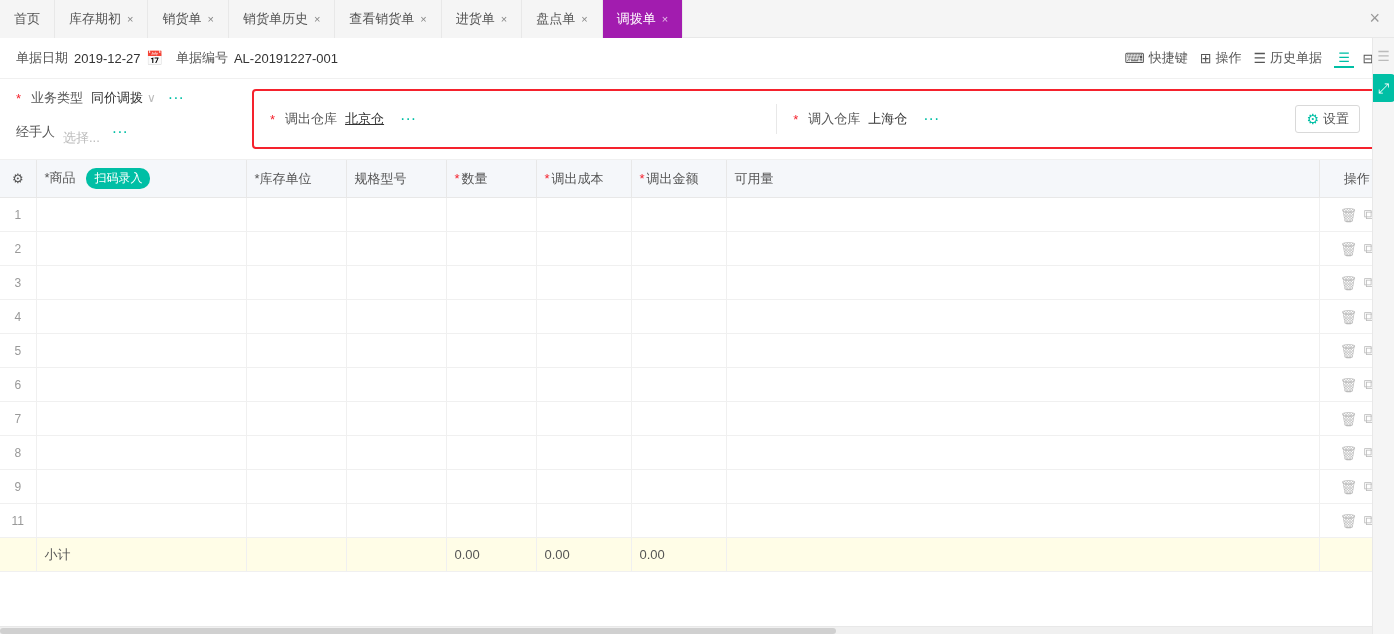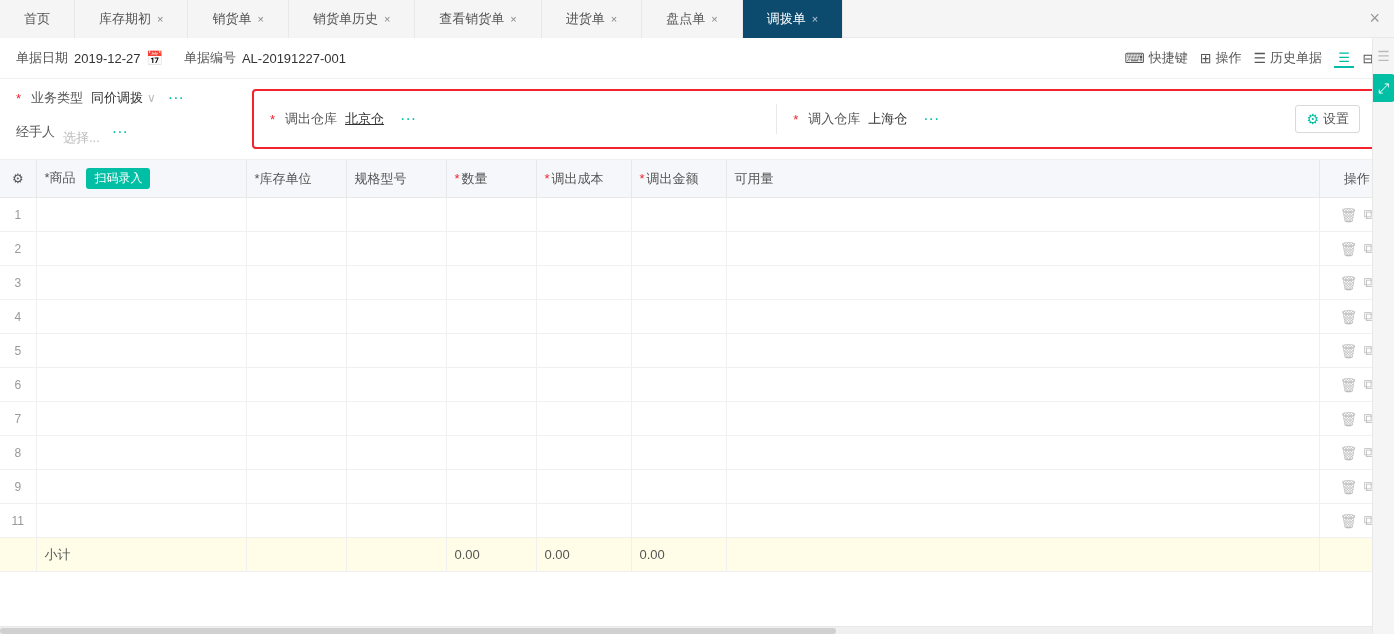--- a/index.html
+++ b/index.html
@@ -10,31 +10,31 @@
       display: flex;
       align-items: center;
       border-bottom: 1px solid #e8e8e8;
       background: #f5f5f5;
       height: 38px;
       padding-left: 0;
     }
     .tab-item {
       display: flex;
       align-items: center;
-      padding: 0 24px;
+      padding: 0 14px;
       height: 38px;
       cursor: pointer;
       white-space: nowrap;
       border-right: 1px solid #e8e8e8;
       color: #555;
       gap: 6px;
       background: #f5f5f5;
     }
     .tab-item.active {
-      background: #0c4a6e;
+      background: #a21caf;
       color: #fff;
     }
     .tab-close {
       font-size: 11px;
       opacity: 0.7;
       cursor: pointer;
     }
     .tabs-right-close {
       margin-left: auto;
       padding: 0 14px;
@@ -45,21 +45,21 @@
       align-items: center;
       height: 38px;
     }
 
     
     .header-row {
       display: flex;
       align-items: center;
       padding: 10px 16px;
       border-bottom: 1px solid #f0f0f0;
-      gap: 20px;
+      gap: 12px;
     }
     .header-field {
       display: flex;
       align-items: center;
       gap: 6px;
       color: #555;
     }
     .header-field-label { color: #555; }
     .header-field-value { color: #333; font-weight: 500; }
     .calendar-icon { color: #00bfa5; cursor: pointer; font-size: 14px; }
@@ -209,21 +209,21 @@
     }
 
     
     .gear-col { width: 36px; text-align: center; }
 
     
     .barcode-btn {
       background: #00bfa5;
       color: #fff;
       border: none;
-      border-radius: 3px;
+      border-radius: 10px;
       padding: 2px 8px;
       cursor: pointer;
       font-size: 12px;
       white-space: nowrap;
     }
 
     
     .right-sidebar {
       position: fixed;
       right: 0;

